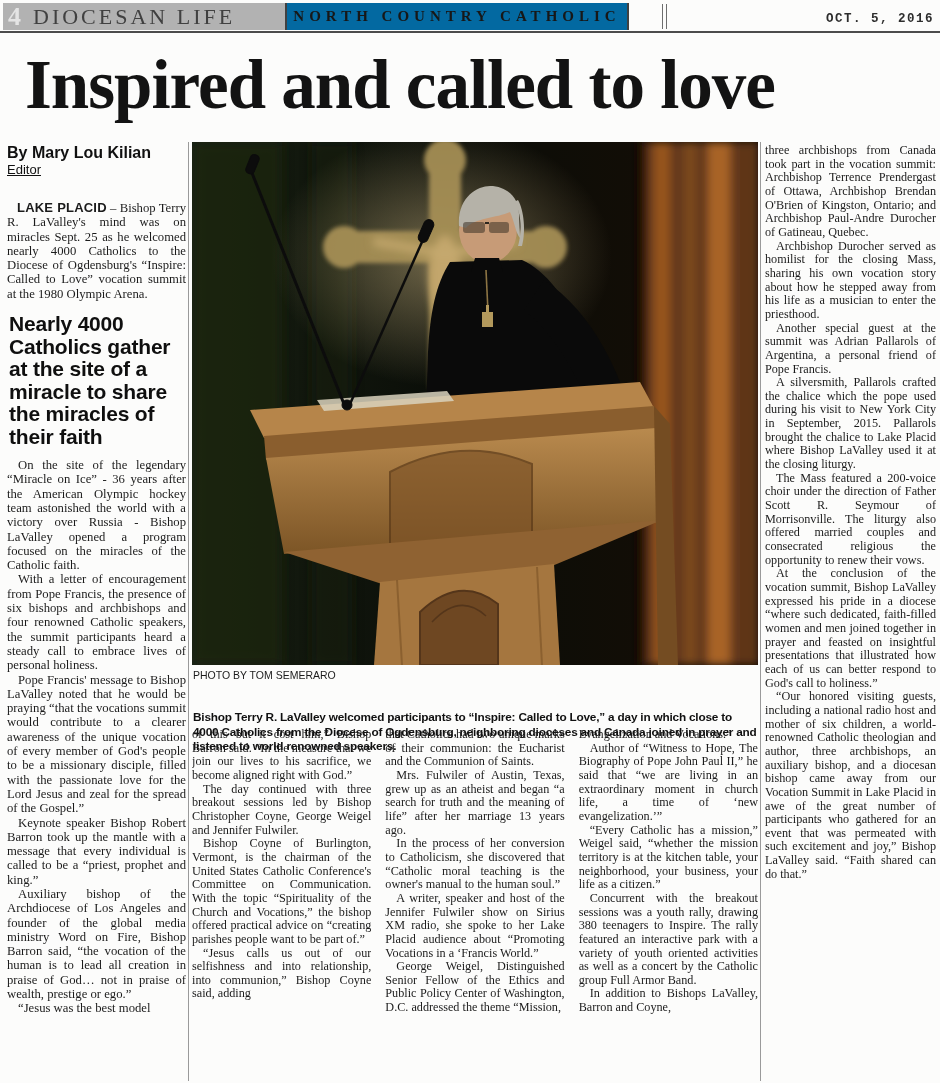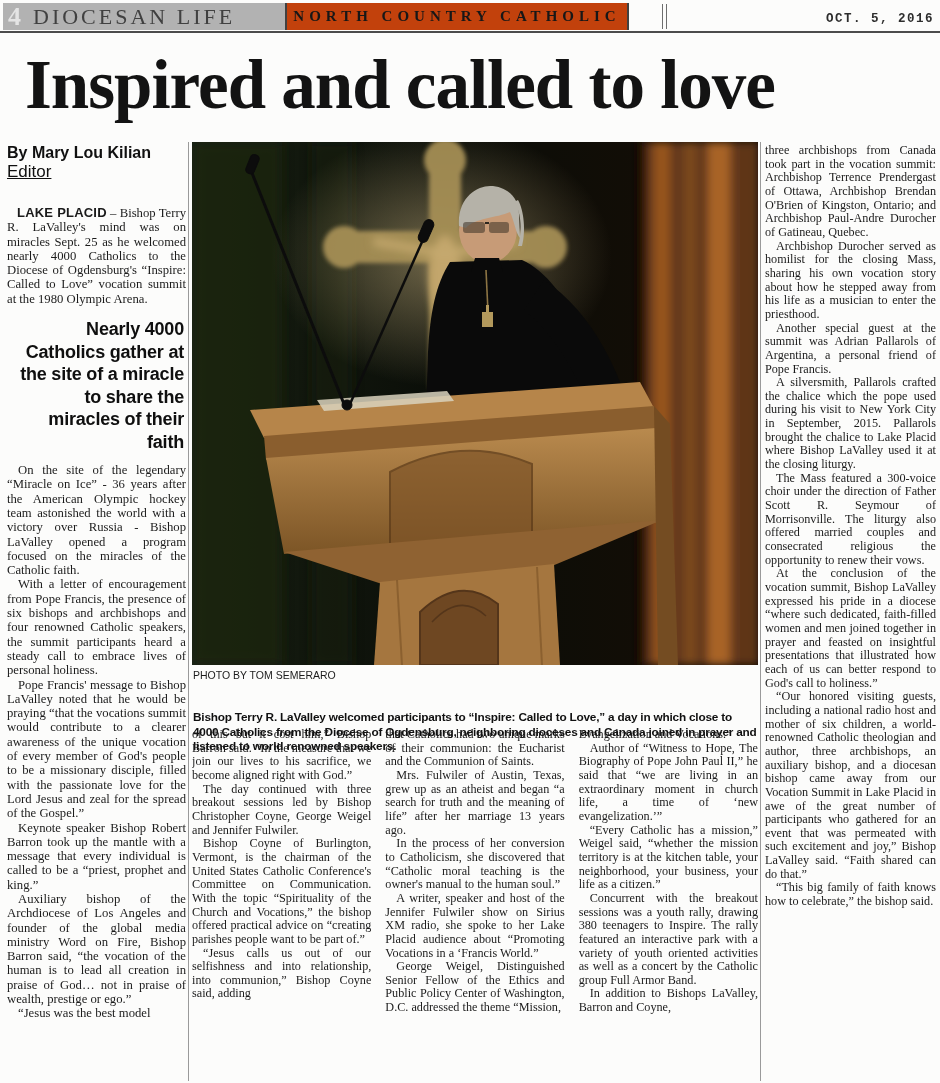--- a/index.html
+++ b/index.html
@@ -13,21 +13,21 @@
   .mast-section {
     position:absolute; left:3px; top:3px; width:282px; height:27px;
     background:#b2b2b2; display:flex; align-items:center; gap:12px;
     padding-left:5px; overflow:hidden;
   }
   .mast-pagenum { font-size:26px; line-height:27px; color:#e4e4e4; font-weight:bold; }
   .mast-section-title { font-size:22px; line-height:27px; letter-spacing:3px; color:#404040; }
   .mast-paper {
     position:absolute; left:285px; top:3px; width:344px; height:27px;
     border-left:2px solid #414141; border-right:2px solid #414141;
-    display:flex; align-items:center; justify-content:center; background:#c2410c;
+    display:flex; align-items:center; justify-content:center; background:#0369a1;
   }
   .mast-paper-title { font-size:15px; letter-spacing:5px; color:#171717; font-weight:600; }
   .mast-tick { position:absolute; left:662px; top:4px; height:25px; width:5px;
     border-left:1px solid #6e6e6e; border-right:1px solid #6e6e6e; }
   .mast-rule { position:absolute; left:0; top:31px; width:940px; height:2px; background:#4c4c4c; }
   .mast-date {
     position:absolute; right:6px; top:12px;
     font-family:"Liberation Mono", monospace; font-weight:bold;
     font-size:12.5px; letter-spacing:1.5px; color:#2d2d2d;
   }
@@ -40,36 +40,36 @@
     margin-left:20px;
   }
   
   .col-left  { position:absolute; left:7px;   top:144px; width:179px; height:936px; overflow:hidden; }
   .col-right { position:absolute; left:765px; top:144px; width:171px; height:936px; overflow:hidden; }
   .vrule { position:absolute; top:142px; width:1px; height:939px; background:#9a9a9a; }
   .vrule.v1 { left:188px; }
   .vrule.v2 { left:760px; }
 
   .byline { font-family:"Liberation Sans", sans-serif; font-weight:bold; font-size:16px; color:#101010; }
-  .byline-title { font-family:"Liberation Sans", sans-serif; font-size:17px; color:#101010; margin-bottom:24px;text-decoration:underline; }
+  .byline-title { font-family:"Liberation Sans", sans-serif; font-size:13px; color:#101010; margin-bottom:24px;text-decoration:underline; }
 
   .para {
     font-size:12.7px; line-height:14.3px; text-align:justify;
     text-indent:11px; color:#1b1b1b; hyphens:auto;
   }
   .para.first { text-indent:10px; }
   .para.cont  { text-indent:0; }
   .dateline {
     font-family:"Liberation Sans", sans-serif; font-weight:bold;
     font-size:13px; letter-spacing:0.2px;
   }
   .pullquote {
     font-family:"Liberation Sans", sans-serif; font-weight:bold;
-    font-size:18px; line-height:22.5px; letter-spacing:-0.2px;
-    text-align:right; color:#0f0f0f; margin:12px 2px 10px 2px;
+    font-size:21px; line-height:22.5px; letter-spacing:-0.2px;
+    text-align:left; color:#0f0f0f; margin:12px 2px 10px 2px;
   }
   
   .photo { position:absolute; left:192px; top:142px; width:566px; height:523px;
     background:#0b0e09; overflow:hidden; }
   .photo-credit {
     position:absolute; left:193px; top:669px;
     font-family:"Liberation Sans", sans-serif; font-size:10.5px; color:#1c1c1c;
   }
   .photo-caption {
     position:absolute; left:193px; top:682px; width:565px;
@@ -232,19 +232,18 @@
         <p class="para">Concurrent with the breakout sessions was a youth rally, drawing 380 teenagers to Inspire. The rally featured an interactive park with a variety of youth oriented activities as well as a concert by the Catholic group Full Armor Band.</p>
         <p class="para">In addition to Bishops LaValley, Barron and Coyne,</p>
       </div>
   </div>
 
   <div class="col-right">
       <p class="para cont">three archbishops from Canada took part in the vocation summit: Archbishop Terrence Prendergast of Ottawa, Archbishop Brendan O'Brien of Kingston, Ontario; and Archbishop Paul-Andre Durocher of Gatineau, Quebec.</p>
       <p class="para">Archbishop Durocher served as homilist for the closing Mass, sharing his own vocation story about how he stepped away from his life as a musician to enter the priesthood.</p>
       <p class="para">Another special guest at the summit was Adrian Pallarols of Argentina, a personal friend of Pope Francis.</p>
       <p class="para">A silversmith, Pallarols crafted the chalice which the pope used during his visit to New York City in September, 2015. Pallarols brought the chalice to Lake Placid where Bishop LaValley used it at the closing liturgy.</p>
-      <p class="para">The Mass featured a 300-voice choir under the direction of Father Scott R. Seymour of Morrisonville. The liturgy also offered married couples and consecrated religious the opportunity to renew their vows.</p>
+      <p class="para">The Mass featured a 200-voice choir under the direction of Father Scott R. Seymour of Morrisonville. The liturgy also offered married couples and consecrated religious the opportunity to renew their vows.</p>
       <p class="para">At the conclusion of the vocation summit, Bishop LaValley expressed his pride in a diocese “where such dedicated, faith-filled women and men joined together in prayer and feasted on insightful presentations that illustrated how each of us can better respond to God's call to holiness.”</p>
       <p class="para">“Our honored visiting guests, including a national radio host and mother of six children, a world-renowned Catholic theologian and author, three archbishops, an auxiliary bishop, and a diocesan bishop came away from our Vocation Summit in Lake Placid in awe of the great number of participants who gathered for an event that was permeated with such excitement and joy,” Bishop LaValley said. “Faith shared can do that.”</p>
-      <p class="para">“This big family of faith knows how to celebrate,” the bishop said.</p>
     </div>
 
 </div>
 
 </body></html>

